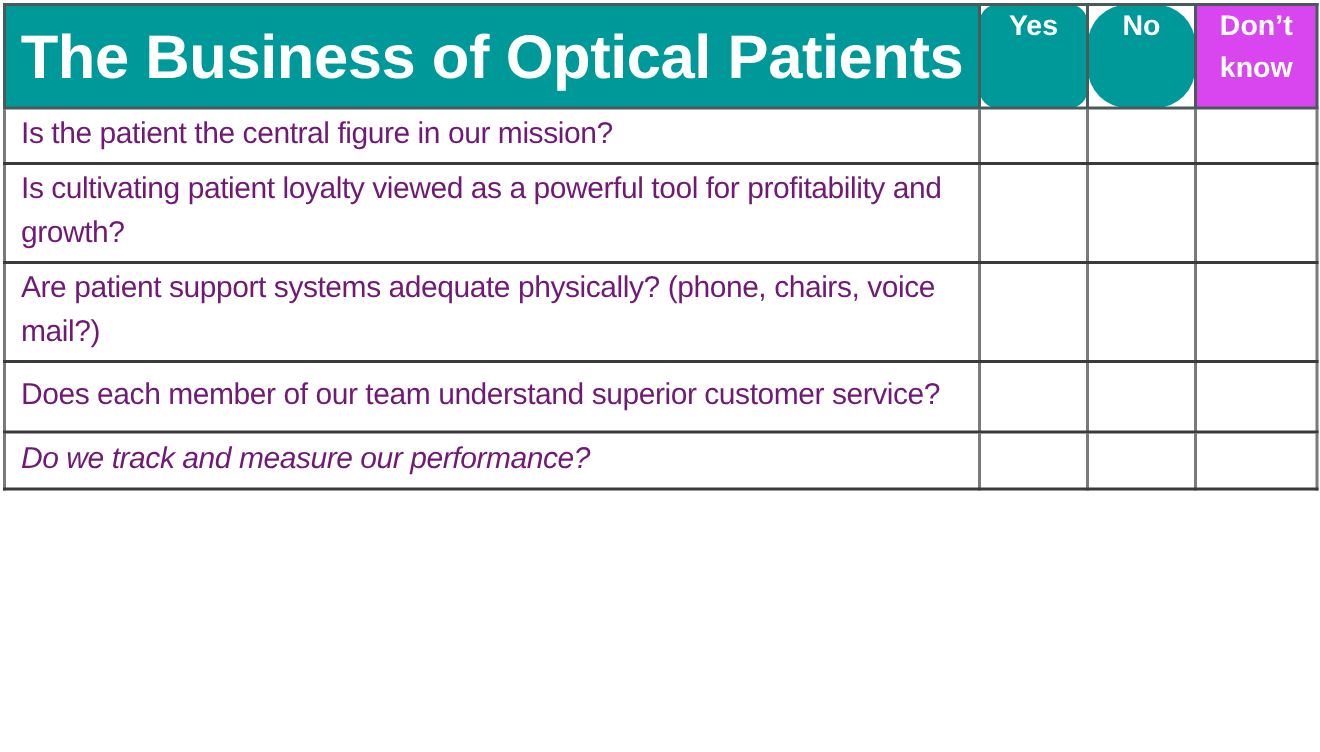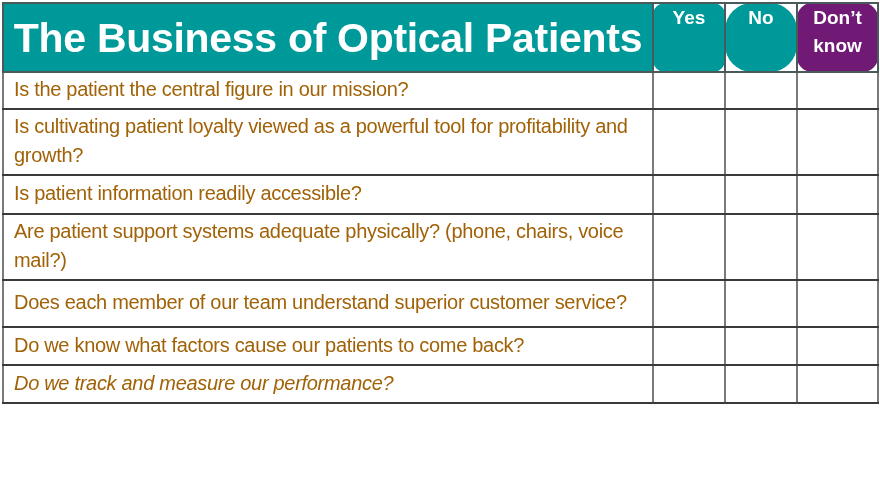--- a/index.html
+++ b/index.html
@@ -30,21 +30,21 @@
   .title-cell span { display: inline-block; padding-top: 2px; }
   .ans-head {
     font-size: 19px;
     line-height: 28px;
     text-align: center;
     padding-top: 0px !important;
   }
   .q {
     font-size: 20px;
     line-height: 29px;
-    color: #a16207;
+    color: #701a75;
     padding: 2px 10px 4px 10px !important;
     vertical-align: middle;
     letter-spacing: -0.3px;
   }
   .box { background: #fff; }
   .r1 { height: 36px; }
   .r2 { height: 65px; }
   .r3 { height: 39px; }
   .r4 { height: 65px; }
   .r5 { height: 47px; }
@@ -61,60 +61,48 @@
     <col style="width:650px">
     <col style="width:72px">
     <col style="width:72px">
     <col style="width:81px">
   </colgroup>
   <thead>
     <tr>
       <th class="title-cell" style="background: rgb(0, 153, 153);"><span>The Business of Optical Patients</span></th>
       <th class="ans-head" style="background: rgb(0, 153, 153); border-radius: 12px;">Yes</th>
       <th class="ans-head" style="background: rgb(0, 153, 153); border-radius: 27px;">No</th>
-      <th class="ans-head" style="background: #701a75; border-radius: 15px;">Don’t know</th>
+      <th class="ans-head" style="background: #d946ef;">Don’t know</th>
     </tr>
   </thead>
   <tbody>
     <tr class="r1">
       <td class="q">Is the patient the central figure in our mission?</td>
       <td class="box"></td>
       <td class="box"></td>
       <td class="box"></td>
     </tr>
     <tr class="r2">
       <td class="q">Is cultivating patient loyalty viewed as a powerful tool for profitability and growth?</td>
-      <td class="box"></td>
-      <td class="box"></td>
-      <td class="box"></td>
-    </tr>
-    <tr class="r3">
-      <td class="q">Is patient information readily accessible?</td>
       <td class="box"></td>
       <td class="box"></td>
       <td class="box"></td>
     </tr>
     <tr class="r4">
       <td class="q">Are patient support systems adequate physically? (phone, chairs, voice mail?)</td>
       <td class="box"></td>
       <td class="box"></td>
       <td class="box"></td>
     </tr>
     <tr class="r5">
       <td class="q">Does each member of our team understand superior customer service?</td>
       <td class="box"></td>
       <td class="box"></td>
       <td class="box"></td>
     </tr>
-    <tr class="r7">
-      <td class="q">Do we know what factors cause our patients to come back?</td>
-      <td class="box"></td>
-      <td class="box"></td>
-      <td class="box"></td>
-    </tr>
     <tr class="r8">
       <td class="q">Do we track and measure our performance?</td>
       <td class="box"></td>
       <td class="box"></td>
       <td class="box"></td>
     </tr>
   </tbody>
 </table>
 
 </body></html>

